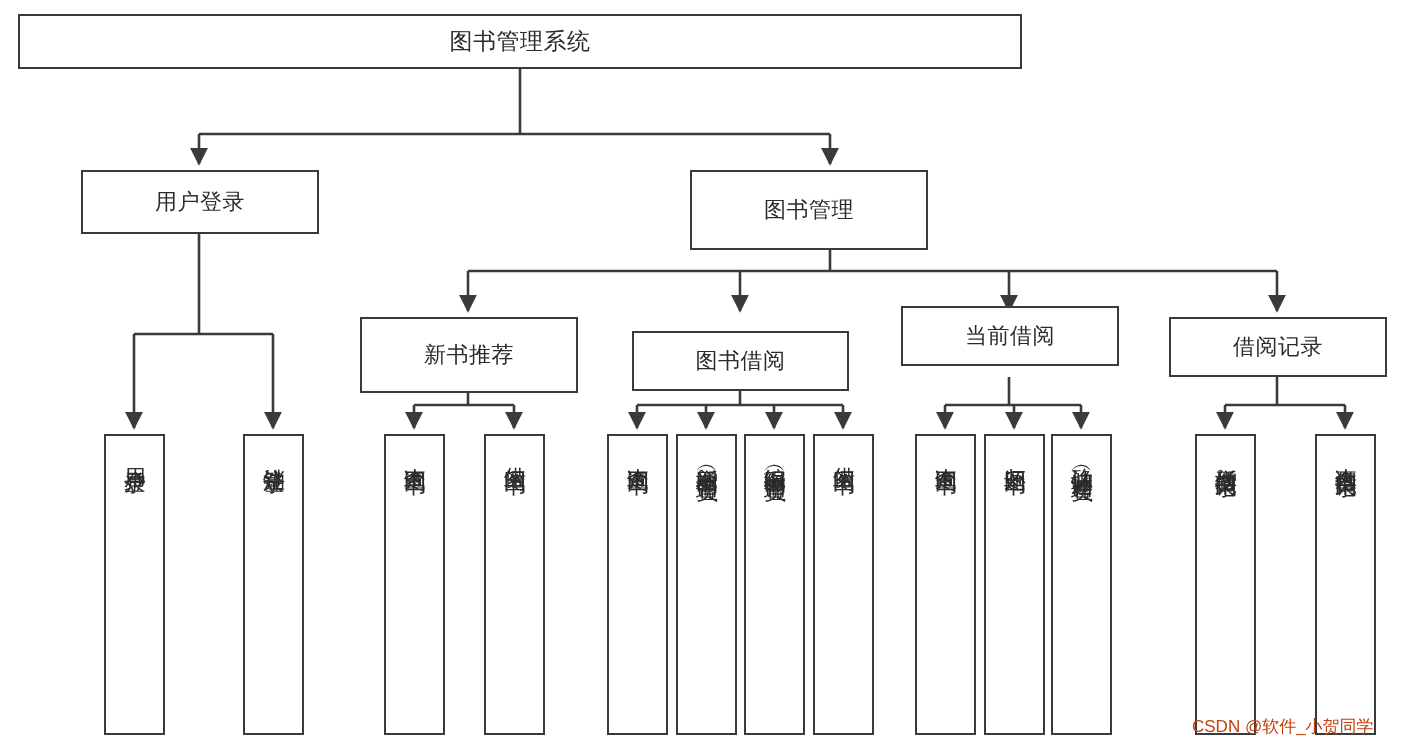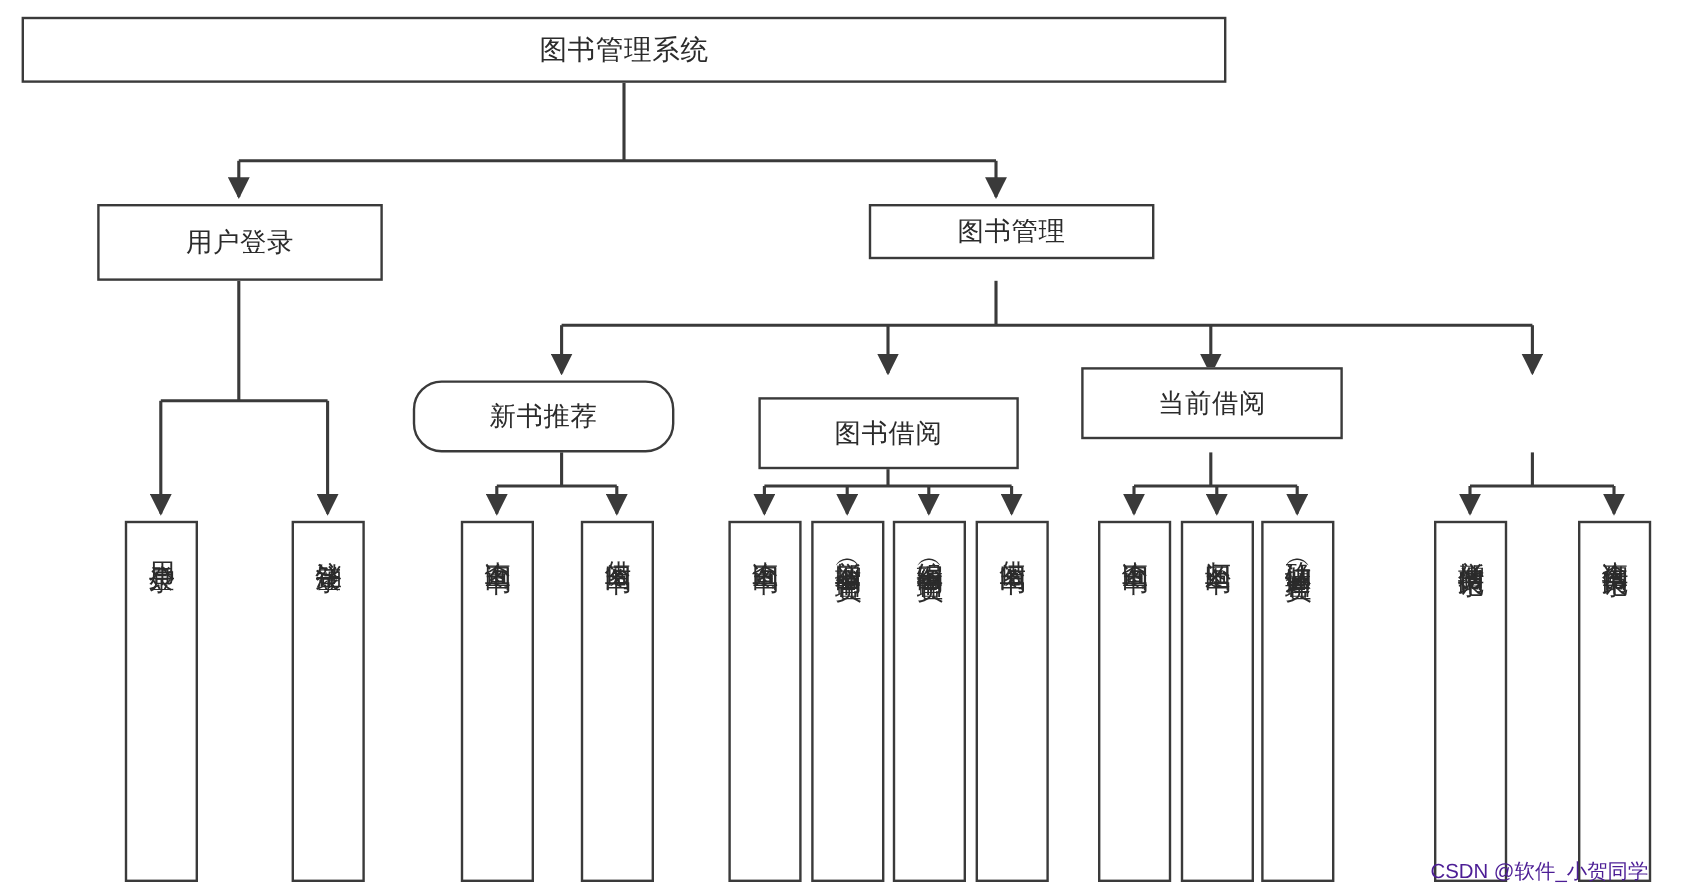--- a/index.html
+++ b/index.html
@@ -55,21 +55,21 @@
     writing-mode: vertical-rl;
     text-orientation: upright;
     font-size: 22px;
     line-height: 1.22;
     letter-spacing: 2px;
     white-space: nowrap;
   }
   .node.root .label { font-size: 23px; text-align: center; }
   .watermark {
     position: absolute;
-    color: #4c1d95;
+    color: #c2410c;
     font-size: 17px;
     white-space: nowrap;
     z-index: 3;
     font-family: "Liberation Sans", "DejaVu Sans", sans-serif;
   }
 </style>
 </head>
 <body>
 
 <div id="diagram-root">
@@ -124,32 +124,35 @@
     </g>
   </svg>
 
   <div class="node horizontal root" style="left:18px; top:14px; width:1004px; height:55px;">
     <span class="label">图书管理系统</span>
   </div>
 
   <div class="node horizontal" style="left:81px; top:170px; width:238px; height:64px;">
     <span class="label">用户登录</span>
   </div>
-  <div class="node horizontal" style="left:724px; top:170px; width:238px; height:46px;">
+  <div class="node horizontal" style="left:690px; top:170px; width:238px; height:80px;">
     <span class="label">图书管理</span>
   </div>
 
-  <div class="node horizontal" style="left:344px; top:317px; width:218px; height:60px;border-radius:24px;">
+  <div class="node horizontal" style="left:360px; top:317px; width:218px; height:76px;">
     <span class="label">新书推荐</span>
   </div>
   <div class="node horizontal" style="left:632px; top:331px; width:217px; height:60px;">
     <span class="label">图书借阅</span>
   </div>
   <div class="node horizontal" style="left:901px; top:306px; width:218px; height:60px;">
     <span class="label">当前借阅</span>
+  </div>
+  <div class="node horizontal" style="left:1169px; top:317px; width:218px; height:60px;">
+    <span class="label">借阅记录</span>
   </div>
 
   <div class="node vertical" style="left:104px; top:434px; width:61px; height:301px;">
     <span class="label">用户登录</span>
   </div>
   <div class="node vertical" style="left:243px; top:434px; width:61px; height:301px;">
     <span class="label">注销登录</span>
   </div>
 
   <div class="node vertical" style="left:384px; top:434px; width:61px; height:301px;">

